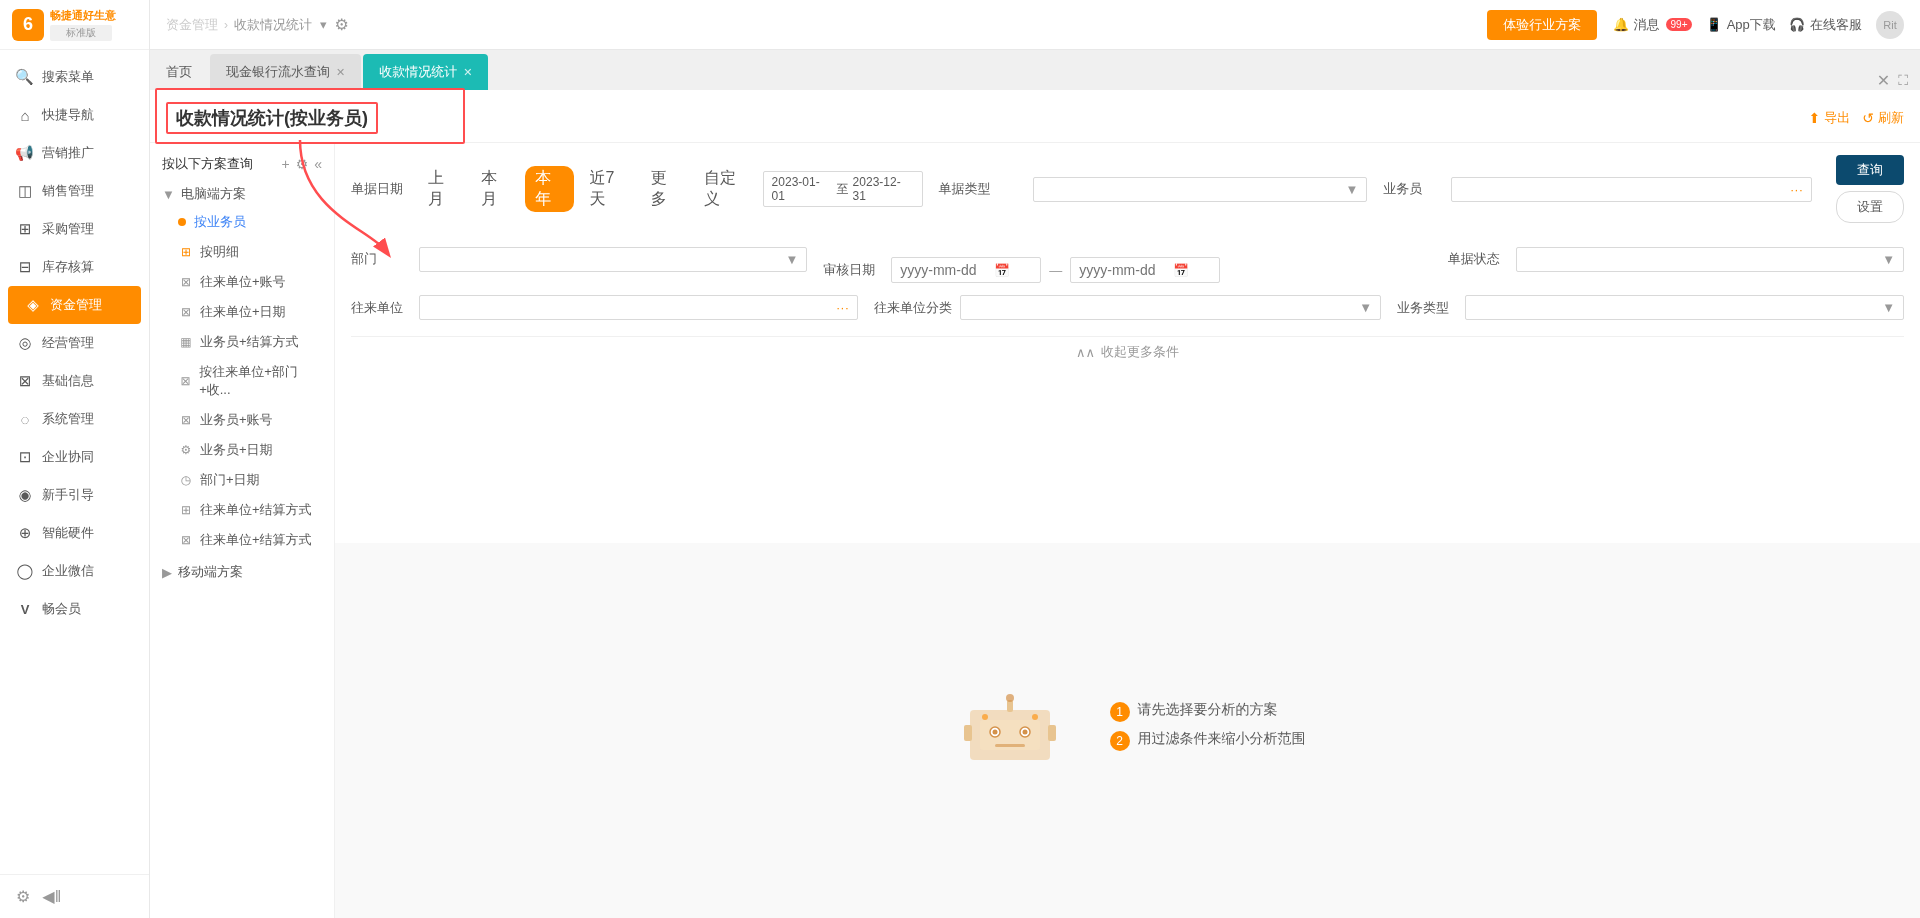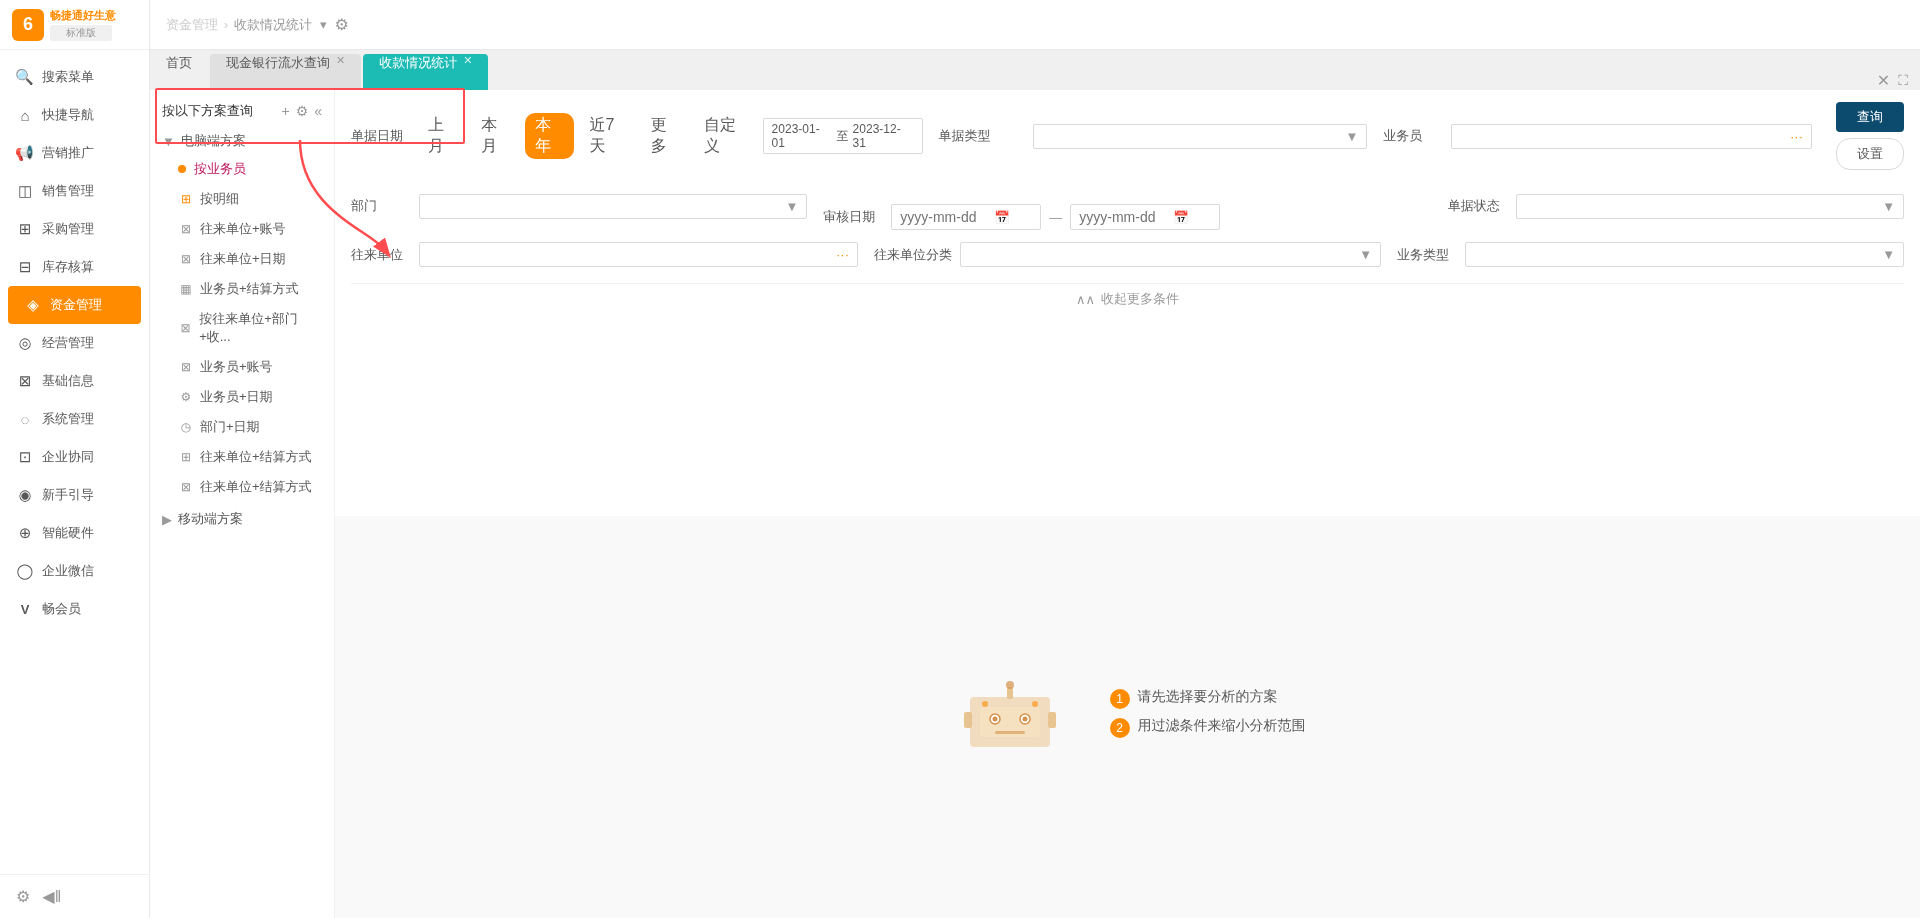--- a/index.html
+++ b/index.html
@@ -29,21 +29,21 @@
     .topbar-btn-trial { background: #ff8c00; color: white; padding: 6px 16px; border-radius: 4px; font-size: 13px; cursor: pointer; border: none; }
     .topbar-icon-group { display: flex; align-items: center; gap: 14px; color: #595959; font-size: 13px; }
     .topbar-icon-item { display: flex; align-items: center; gap: 4px; cursor: pointer; }
     .notification-badge { background: #ff4d4f; color: white; border-radius: 10px; font-size: 10px; padding: 1px 5px; margin-left: 2px; }
     .topbar-gear { color: #999; cursor: pointer; font-size: 16px; }
     .topbar-chevron { color: #999; cursor: pointer; }
     .user-avatar { width: 28px; height: 28px; border-radius: 50%; background: #ddd; }
 
     
     .tabbar { height: 40px; background: #f0f0f0; display: flex; align-items: flex-end; padding: 0 0 0 0; border-bottom: none; }
-    .tab { height: 36px; padding: 0 16px; display: flex; gap: 6px; font-size: 13px; cursor: pointer; border-radius: 4px 4px 0 0; color: #595959; background: #e0e0e0; margin-right: 2px; }
+    .tab { height: 36px; padding: 0 16px; display: flex; align-items: center; gap: 6px; font-size: 13px; cursor: pointer; border-radius: 4px 4px 0 0; color: #595959; background: #e0e0e0; margin-right: 2px; }
     .tab.active { background: #1CBBB4; color: white; }
     .tab .tab-close { font-size: 11px; color: rgba(255,255,255,0.8); cursor: pointer; }
     .tab:not(.active) .tab-close { color: #999; }
     .tab-home { background: transparent; color: #595959; }
 
     
     .content { flex: 1; background: #fff; display: flex; flex-direction: column; overflow: hidden; }
 
     
     .page-header { padding: 12px 16px 8px 16px; display: flex; align-items: center; justify-content: space-between; border-bottom: 1px solid #f0f0f0; }
@@ -57,21 +57,21 @@
     
     .scheme-panel { width: 185px; background: #fff; border-right: 1px solid #f0f0f0; padding: 8px 0; flex-shrink: 0; overflow-y: auto; }
     .scheme-header { display: flex; align-items: center; padding: 4px 12px; font-size: 13px; color: #333; }
     .scheme-header-text { flex: 1; }
     .scheme-actions { display: flex; gap: 6px; align-items: center; }
     .scheme-action-icon { color: #999; cursor: pointer; font-size: 14px; }
     .scheme-group { margin-top: 4px; }
     .scheme-group-header { display: flex; align-items: center; padding: 4px 12px; color: #595959; font-size: 13px; cursor: pointer; }
     .scheme-group-header .arrow { margin-right: 6px; color: #999; }
     .scheme-item { display: flex; align-items: center; padding: 6px 12px 6px 28px; font-size: 13px; color: #595959; cursor: pointer; }
-    .scheme-item.active { color: #be185d; }
+    .scheme-item.active { color: #3b82f6; }
     .scheme-item .si-icon { width: 16px; height: 16px; margin-right: 6px; display: flex; align-items: center; justify-content: center; font-size: 12px; }
     .scheme-item .si-dot { width: 8px; height: 8px; border-radius: 50%; background: #ff8c00; margin-right: 8px; }
 
     
     .filter-panel { flex: 1; padding: 12px 16px; display: flex; flex-direction: column; gap: 12px; }
     .filter-row { display: flex; align-items: center; gap: 16px; }
     .filter-item { display: flex; align-items: center; gap: 8px; flex: 1; }
     .filter-label { color: #595959; font-size: 13px; white-space: nowrap; min-width: 60px; }
     .filter-date-group { display: flex; align-items: center; gap: 6px; }
     .date-btn { padding: 2px 8px; font-size: 16px; border-radius: 2px; cursor: pointer; color: #595959; background: transparent; border: 1px solid transparent; }
@@ -182,20 +182,41 @@
   <div class="main">
 
     <div class="topbar">
       <div class="topbar-search-area">
         <span style="color:#ccc;font-size:13px;">资金管理</span>
         <span style="color:#ccc;">›</span>
         <span style="font-size:13px;color:#999;">收款情况统计</span>
       </div>
       <span class="topbar-chevron">▾</span>
       <span class="topbar-gear">⚙</span>
+      <div class="topbar-right">
+        <button class="topbar-btn-trial">体验行业方案</button>
+        <div class="topbar-icon-group">
+          <div class="topbar-icon-item">
+            <span>🔔</span>
+            <span>消息</span>
+            <span class="notification-badge">99+</span>
+          </div>
+          <div class="topbar-icon-item">
+            <span>📱</span>
+            <span>App下载</span>
+          </div>
+          <div class="topbar-icon-item">
+            <span>🎧</span>
+            <span>在线客服</span>
+          </div>
+          <div class="user-avatar" style="background:#e0e0e0; display:flex; align-items:center; justify-content:center; font-size:11px; color:#999;">
+            <span>Rit</span>
+          </div>
+        </div>
+      </div>
     </div>
 
     <div class="tabbar">
       <div class="tab tab-home">
         <span>首页</span>
       </div>
       <div class="tab">
         <span>现金银行流水查询</span>
         <span class="tab-close">✕</span>
       </div>
@@ -205,20 +226,33 @@
       </div>
       <div style="flex:1;"></div>
       <div style="display:flex;align-items:center;gap:8px;padding:0 12px;">
         <span style="color:#999;cursor:pointer;font-size:16px;">✕</span>
         <span style="color:#999;cursor:pointer;font-size:14px;">⛶</span>
       </div>
     </div>
 
     <div class="content">
 
+      <div class="page-header">
+        <div class="page-title">收款情况统计(按业务员)</div>
+        <div class="page-actions">
+          <div class="action-btn">
+            <span style="font-size:14px;">⬆</span>
+            <span>导出</span>
+          </div>
+          <div class="action-btn">
+            <span style="font-size:14px;">↺</span>
+            <span>刷新</span>
+          </div>
+        </div>
+      </div>
 
       <div class="content-body">
 
         <div class="scheme-panel">
           <div class="scheme-header">
             <span class="scheme-header-text">按以下方案查询</span>
             <div class="scheme-actions">
               <span class="scheme-action-icon">+</span>
               <span class="scheme-action-icon">⚙</span>
               <span class="scheme-action-icon">«</span>

